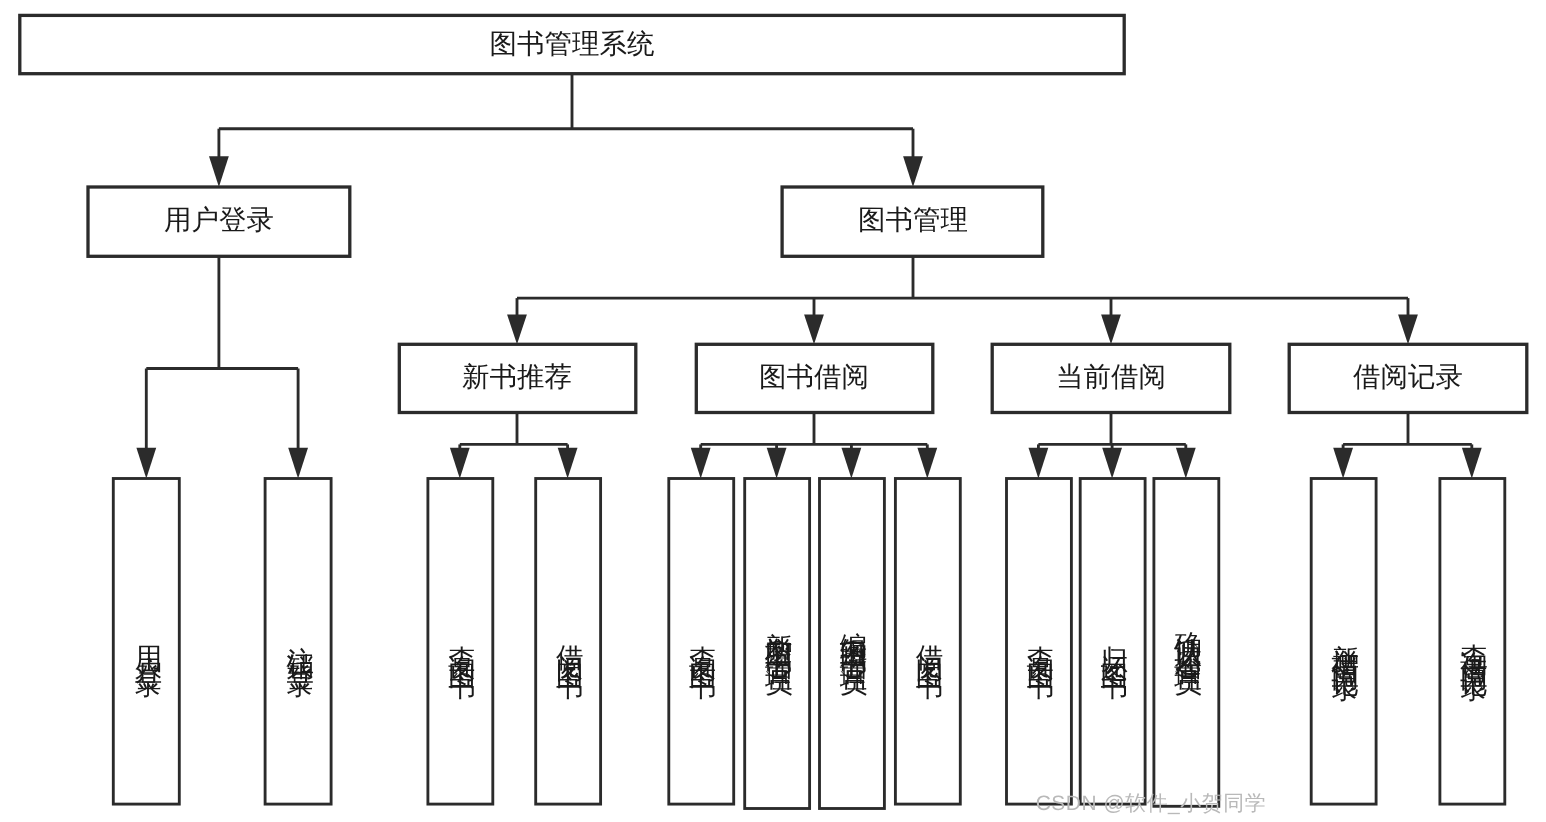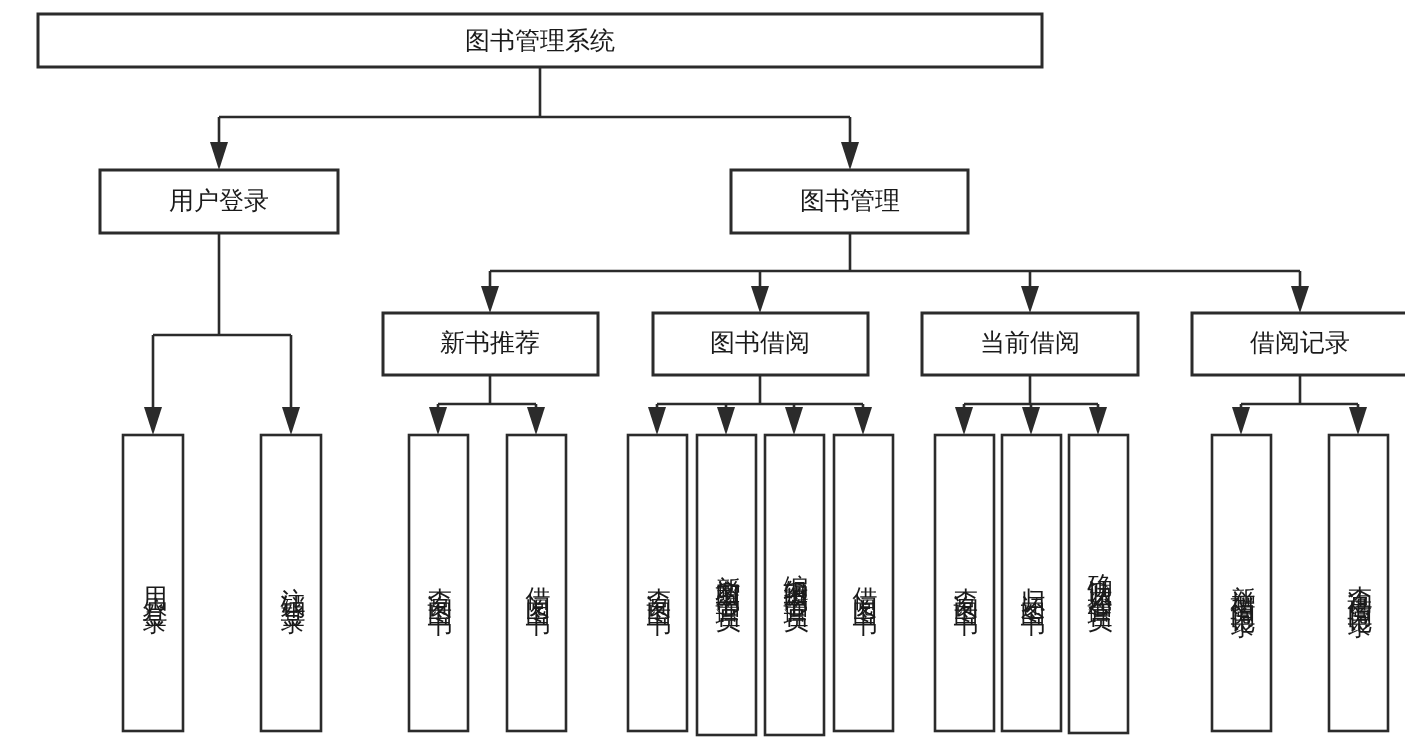--- a/index.html
+++ b/index.html
@@ -13,21 +13,20 @@
     font-family: "Liberation Sans", "DejaVu Sans", sans-serif;
     overflow: hidden;
     position: relative;
   }
   #diagram-root {
     position: absolute;
     left: 0;
     top: 0;
     width: 1159px;
     height: 747px;
-    margin-left: 20px;
   }
   svg.flow {
     display: block;
     width: 1405px;
     height: 747px;
   }
   .node-rect {
     fill: #ffffff;
     stroke: #2b2b2b;
     stroke-width: 3;
@@ -216,13 +215,14 @@
       <rect class="node-rect thin" x="1192" y="435" width="59" height="296"></rect>
       <text class="node-label v-label" x="1221" y="583" style="writing-mode:vertical-rl; letter-spacing:6px;">新增借阅记录</text>
     </g>
     <g>
       <rect class="node-rect thin" x="1309" y="435" width="59" height="296"></rect>
       <text class="node-label v-label" x="1338" y="583" style="writing-mode:vertical-rl; letter-spacing:6px;">查询借阅记录</text>
     </g>
 
   </svg>
 
+  <div class="watermark">CSDN @软件_小贺同学</div>
 </div>
 
 </body></html>

